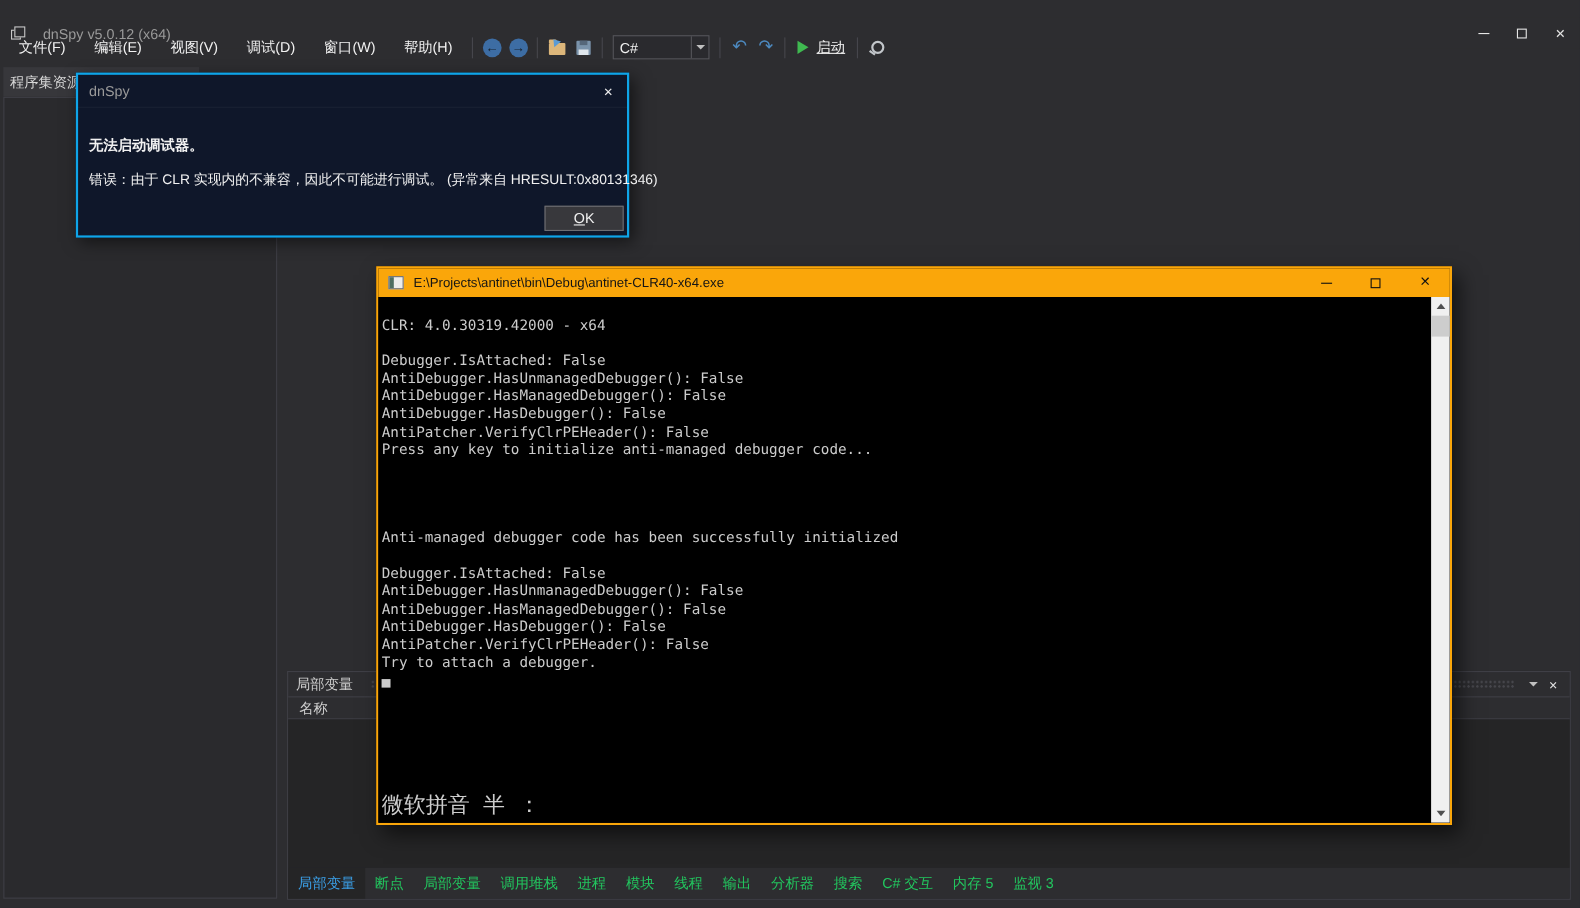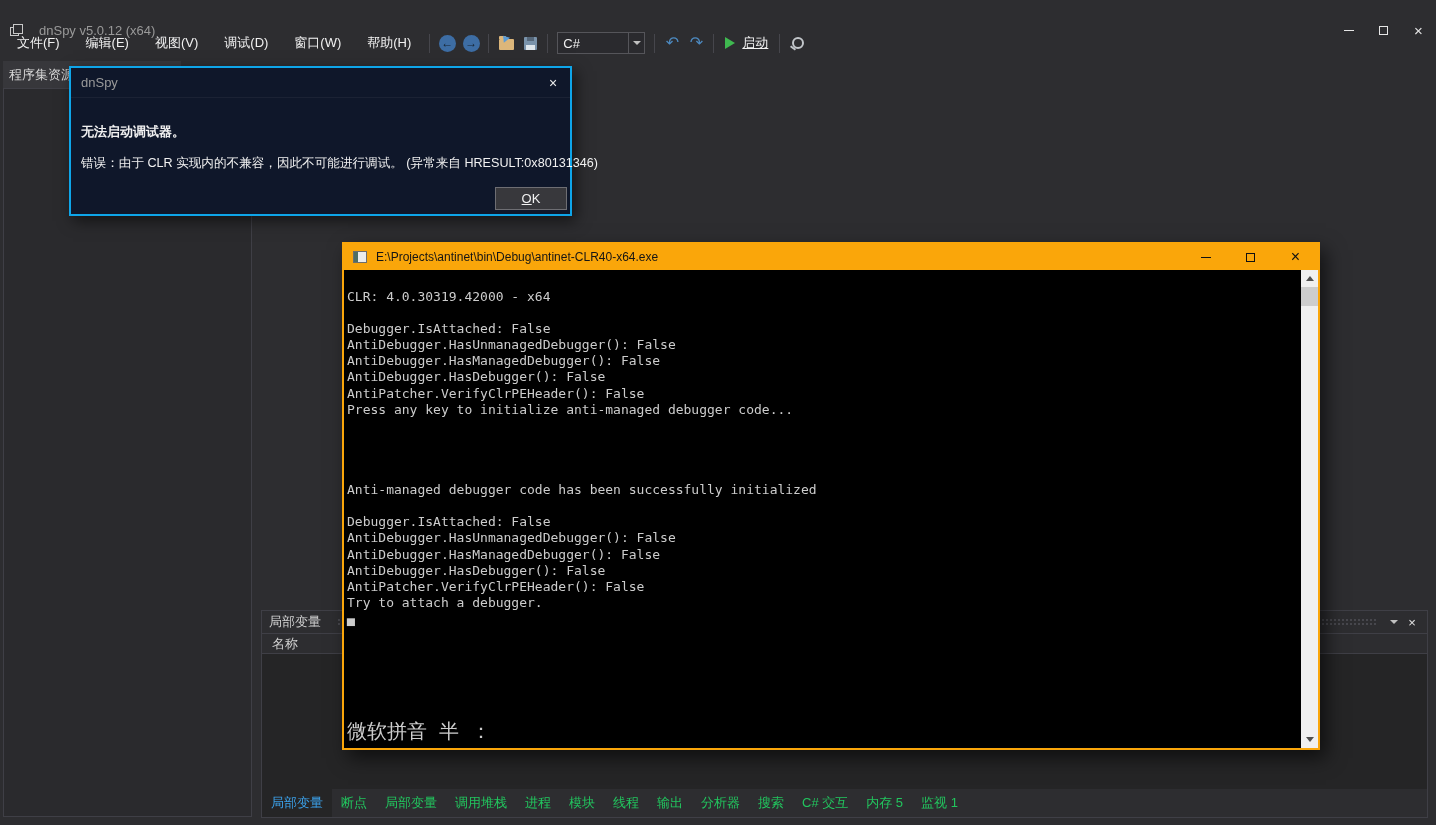--- a/index.html
+++ b/index.html
@@ -184,21 +184,21 @@
     <span class="btab">局部变量</span>
     <span class="btab">调用堆栈</span>
     <span class="btab">进程</span>
     <span class="btab">模块</span>
     <span class="btab">线程</span>
     <span class="btab">输出</span>
     <span class="btab">分析器</span>
     <span class="btab">搜索</span>
     <span class="btab">C# 交互</span>
     <span class="btab">内存 5</span>
-    <span class="btab">监视 1</span>
+    <span class="btab">监视 3</span>
   </div>
 </div>
 
 <div id="dialog">
   <div id="dialog-titlebar">
     <span id="dialog-title">dnSpy</span>
     <span id="dialog-close">
         <span>×</span>
       </span>
   </div>

